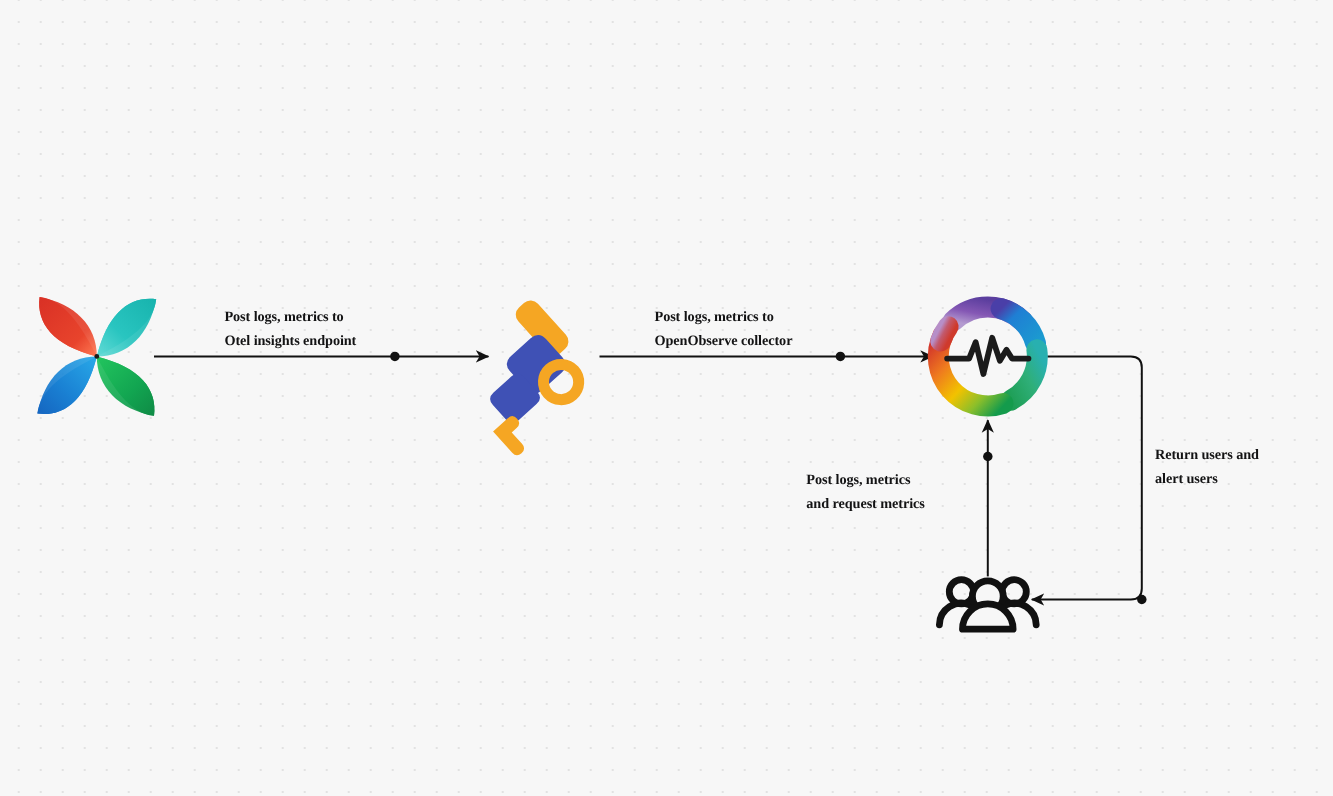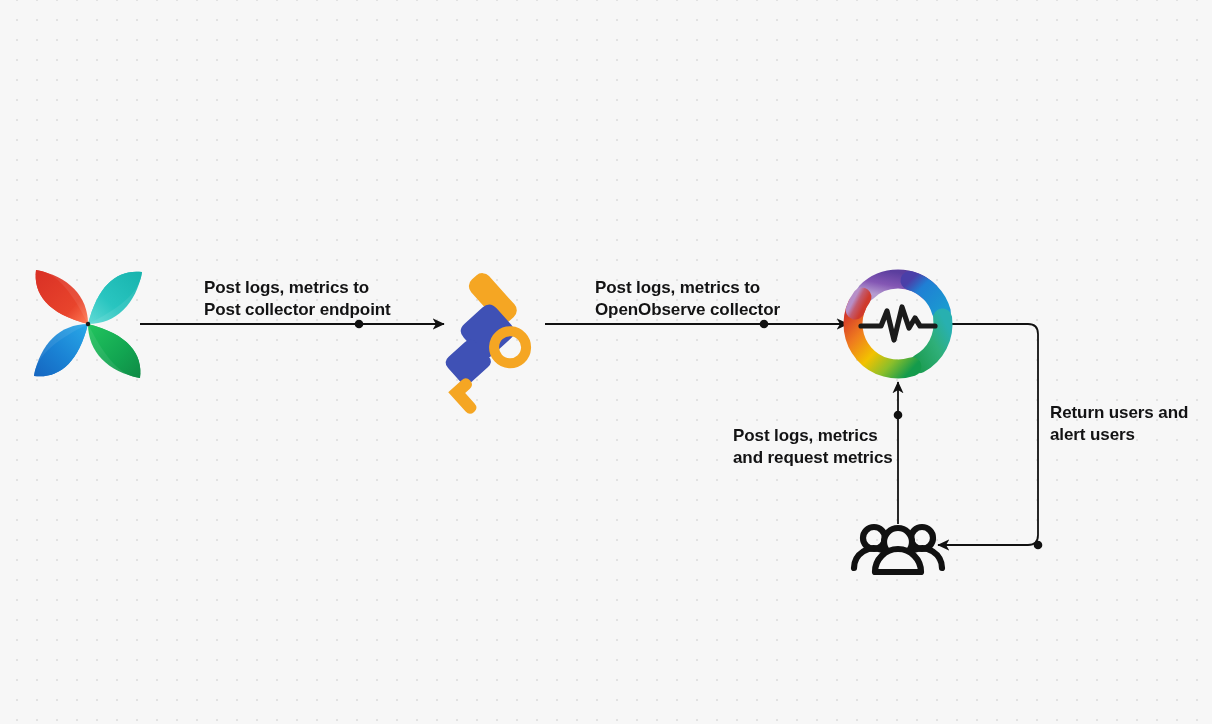--- a/index.html
+++ b/index.html
@@ -18,23 +18,23 @@
     position: relative;
   }
   #canvas {
     position: absolute;
     inset: 0;
     width: 1212px;
     height: 724px;
   }
   .lbl {
     position: absolute;
-    font-family: Liberation Sans, sans-serif;
+    font-family: Liberation Serif, serif;
     font-weight: bold;
-    font-size: 17px;
+    font-size: 13px;
     line-height: 22px;
     color: #131314;
     letter-spacing: -0.1px;
     white-space: nowrap;
   }
 </style>
 </head>
 <body>
 
 <svg id="canvas" viewBox="0 0 1212 724">
@@ -149,21 +149,21 @@
     <path d="M -44,16 A 20 20 0 0 1 -16,-2"></path>
     <circle cx="24" cy="-14" r="11"></circle>
     <path d="M 44,16 A 20 20 0 0 0 16,-2"></path>
     <circle cx="0" cy="-10" r="14" fill="#f7f7f7"></circle>
     <path d="M -23,20 A 23 23 0 0 1 23,20 Z" fill="#f7f7f7"></path>
   </g>
 </svg>
 
 <div class="lbl" style="left:204px; top:277px;">
   <div>Post logs, metrics to</div>
-  <div>Post collector endpoint</div>
+  <div>Otel insights endpoint</div>
 </div>
 
 <div class="lbl" style="left:595px; top:277px;">
   <div>Post logs, metrics to</div>
   <div>OpenObserve collector</div>
 </div>
 
 <div class="lbl" style="left:733px; top:425px;">
   <div>Post logs, metrics</div>
   <div>and request metrics</div>

